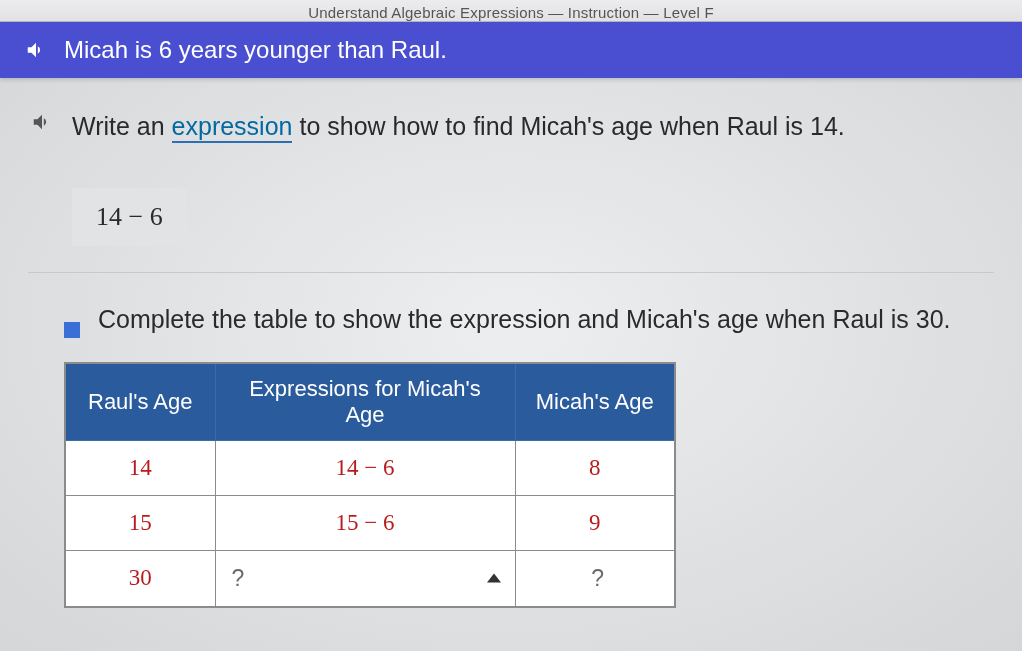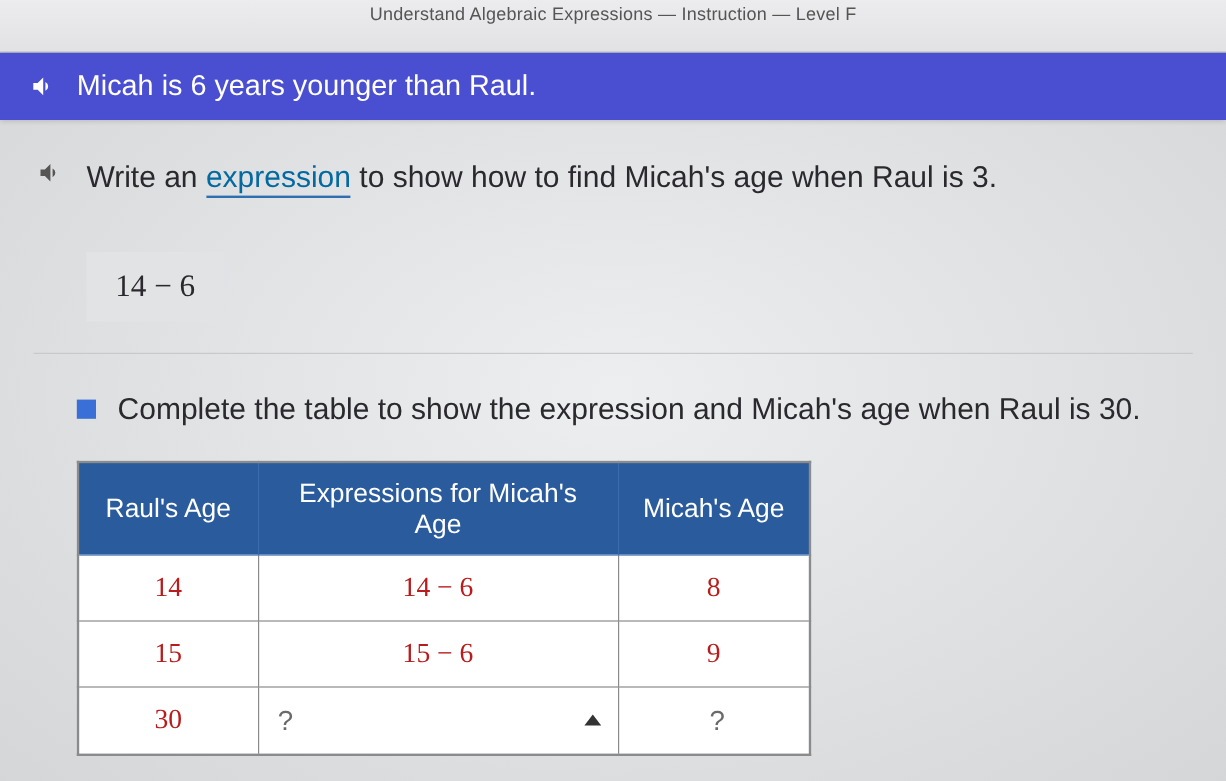--- a/index.html
+++ b/index.html
@@ -5,21 +5,21 @@
   * { box-sizing: border-box; margin: 0; padding: 0; }
   body {
     font-family: "Segoe UI", Arial, sans-serif;
     background: radial-gradient(ellipse at center, #edeef0 0%, #d5d6d8 100%);
     width: 1022px;
     height: 651px;
     overflow: hidden;
     color: #2a2a2e;
   }
   .top-bar {
-    height: 44px;
+    height: 22px;
     background: linear-gradient(#ececee, #e2e2e4);
     border-bottom: 1px solid #b8b8ba;
     font-size: 15px;
     color: #555;
     text-align: center;
     line-height: 26px;
     letter-spacing: 0.2px;
   }
   .prompt-bar {
     background: #4a4fd1;
@@ -68,21 +68,21 @@
     color: #2a2a2e;
     margin: 22px 0 0 44px;
   }
   .divider {
     border: none;
     border-top: 1px solid #c8c9cb;
     margin: 26px 0 28px 0;
   }
   .section2 {
     display: flex;
-    align-items: flex-start;
+    align-items: flex-end;
     gap: 18px;
     padding-left: 36px;
   }
   .blue-square {
     width: 16px;
     height: 16px;
     background: #3a6fd8;
     margin-top: 10px;
     flex-shrink: 0;
   }
@@ -149,21 +149,21 @@
 
 <div class="content">
 
   <div class="section1">
     <span class="speaker-icon dark">
       <svg viewBox="0 0 24 24" width="22" height="22" fill="currentColor">
           <path d="M3 9v6h4l5 5V4L7 9H3zm13.5 3a4.5 4.5 0 0 0-2.5-4v8a4.5 4.5 0 0 0 2.5-4z"></path>
         </svg>
     </span>
     <div class="instruction-text">
-      <span>Write an </span><span class="keyword">expression</span><span> to show how to find Micah's age when Raul is 3.</span>
+      <span>Write an </span><span class="keyword">expression</span><span> to show how to find Micah's age when Raul is 14.</span>
     </div>
   </div>
 
   <div class="expression-box">14 − 6</div>
 
   <hr class="divider">
 
   <div class="section2">
     <div class="blue-square"></div>
     <div class="instruction-text">Complete the table to show the expression and Micah's age when Raul is 30.</div>

